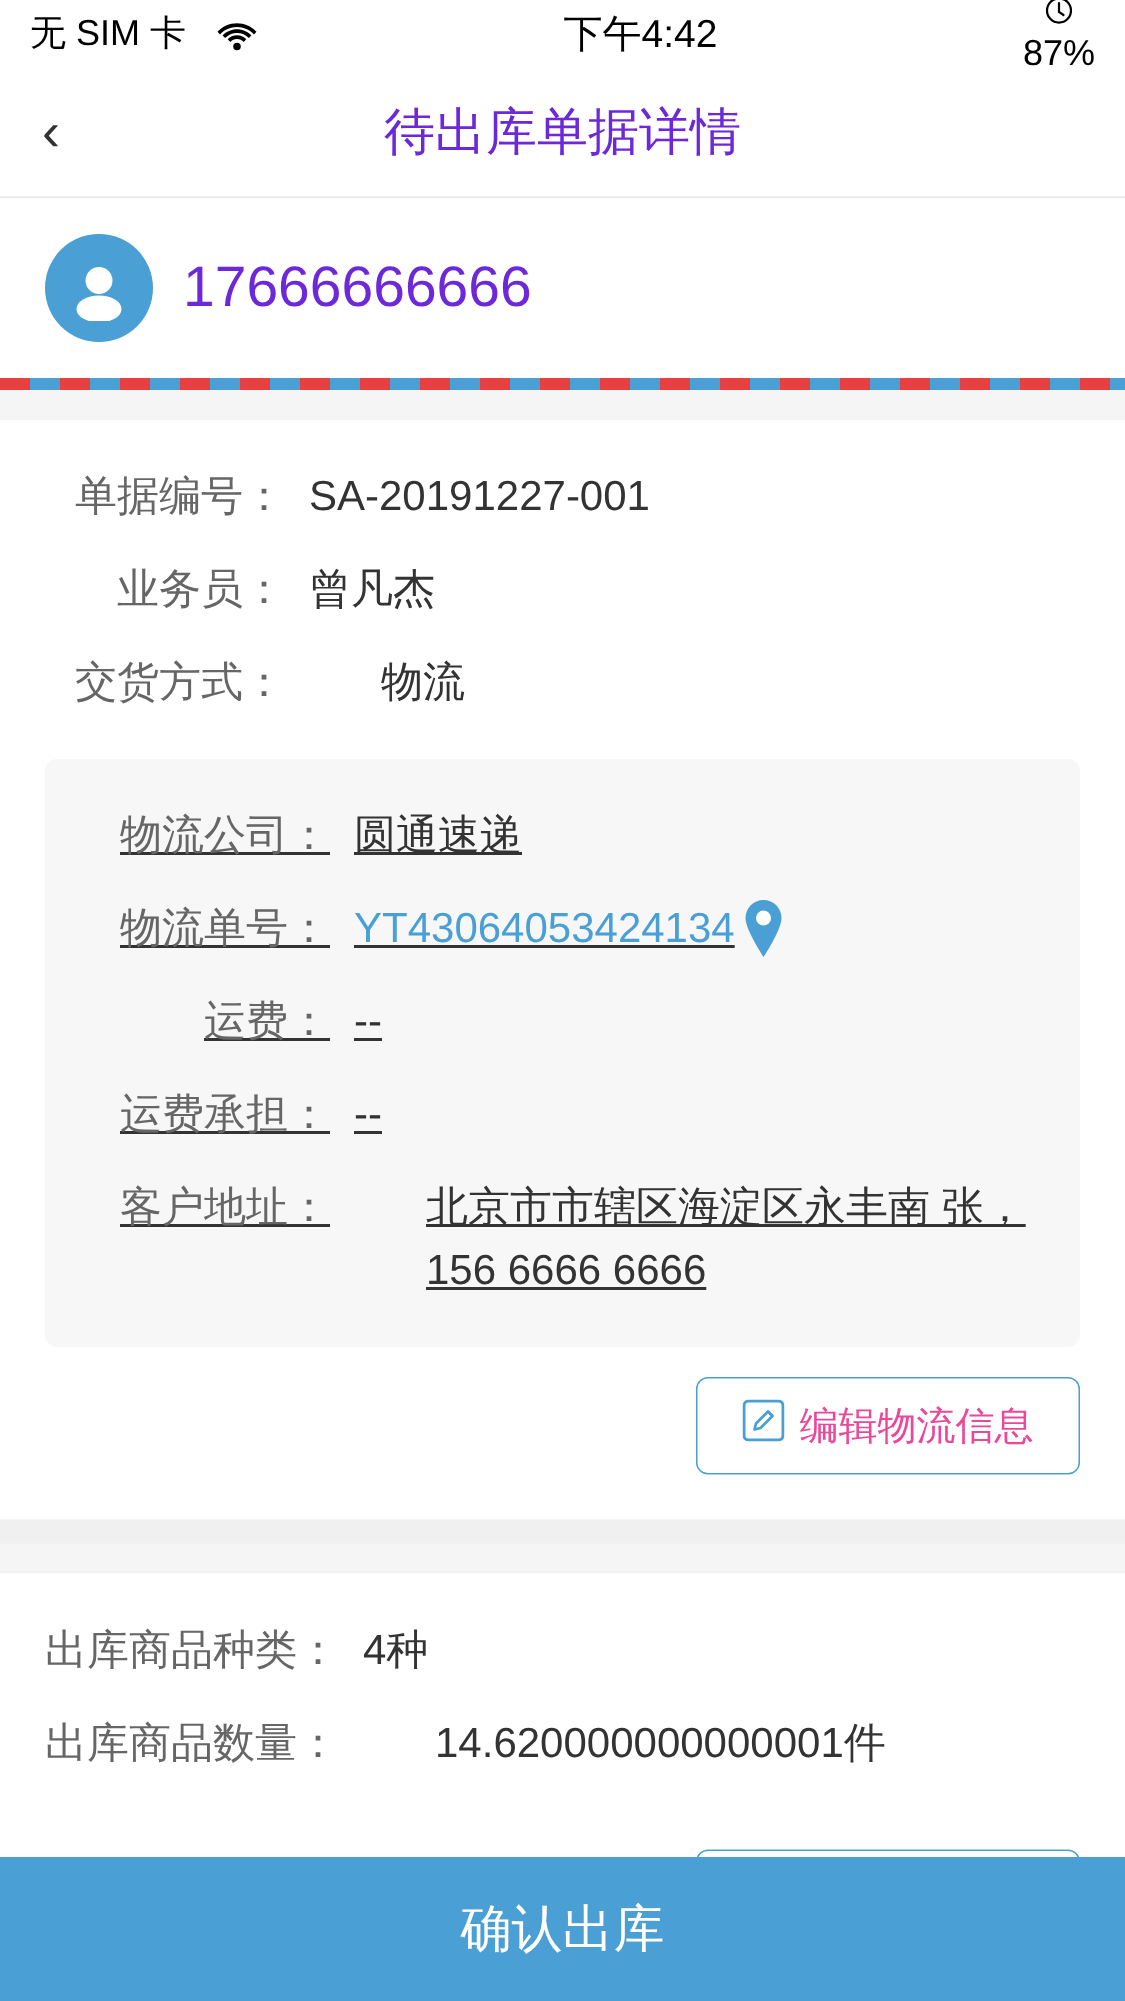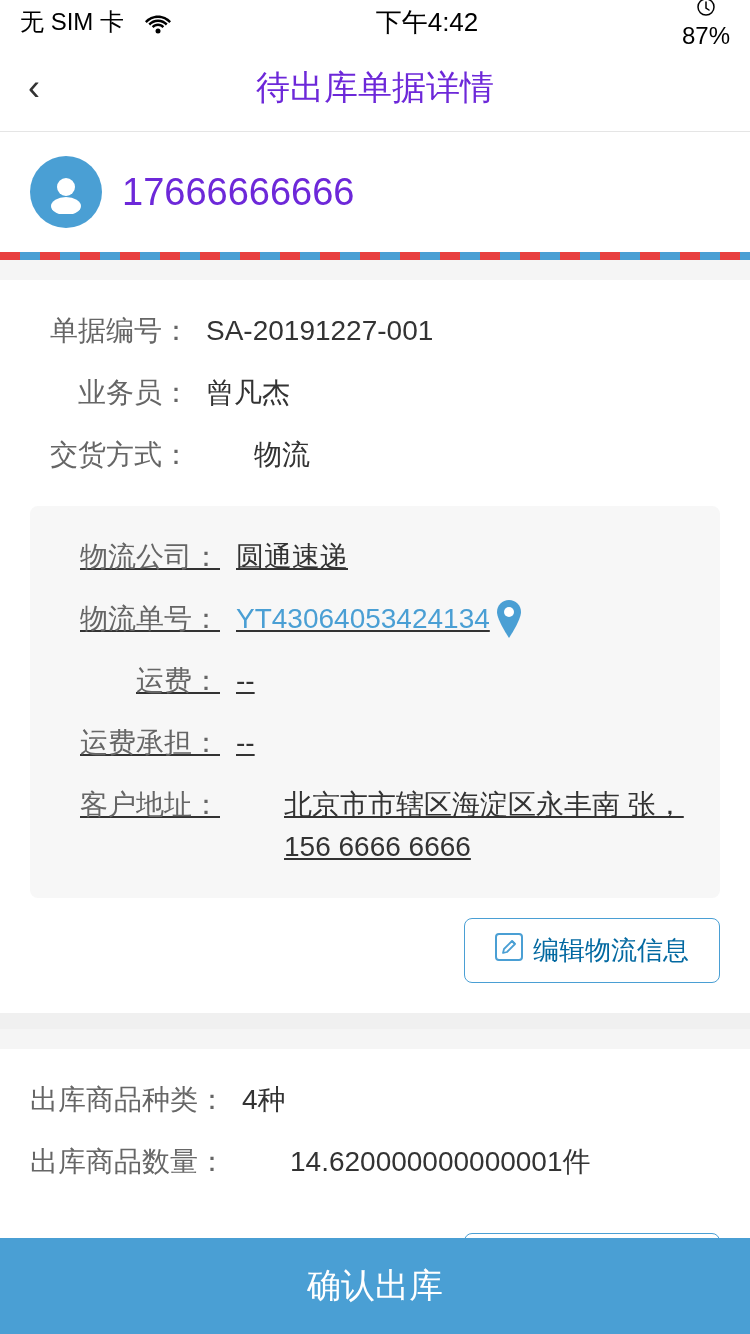--- a/index.html
+++ b/index.html
@@ -141,21 +141,21 @@
 
     
     .btn-edit-logistics {
       display: flex;
       justify-content: flex-end;
       padding: 20px 30px 30px;
       background: #fff;
     }
     .btn-outline {
       border: 1px solid #4a9fd4;
-      color: #0369a1;
+      color: #ec4899;
       background: #fff;
       border-radius: 8px;
       padding: 14px 30px;
       font-size: 26px;
       display: flex;
       align-items: center;
       gap: 10px;
       cursor: pointer;
     }
 

